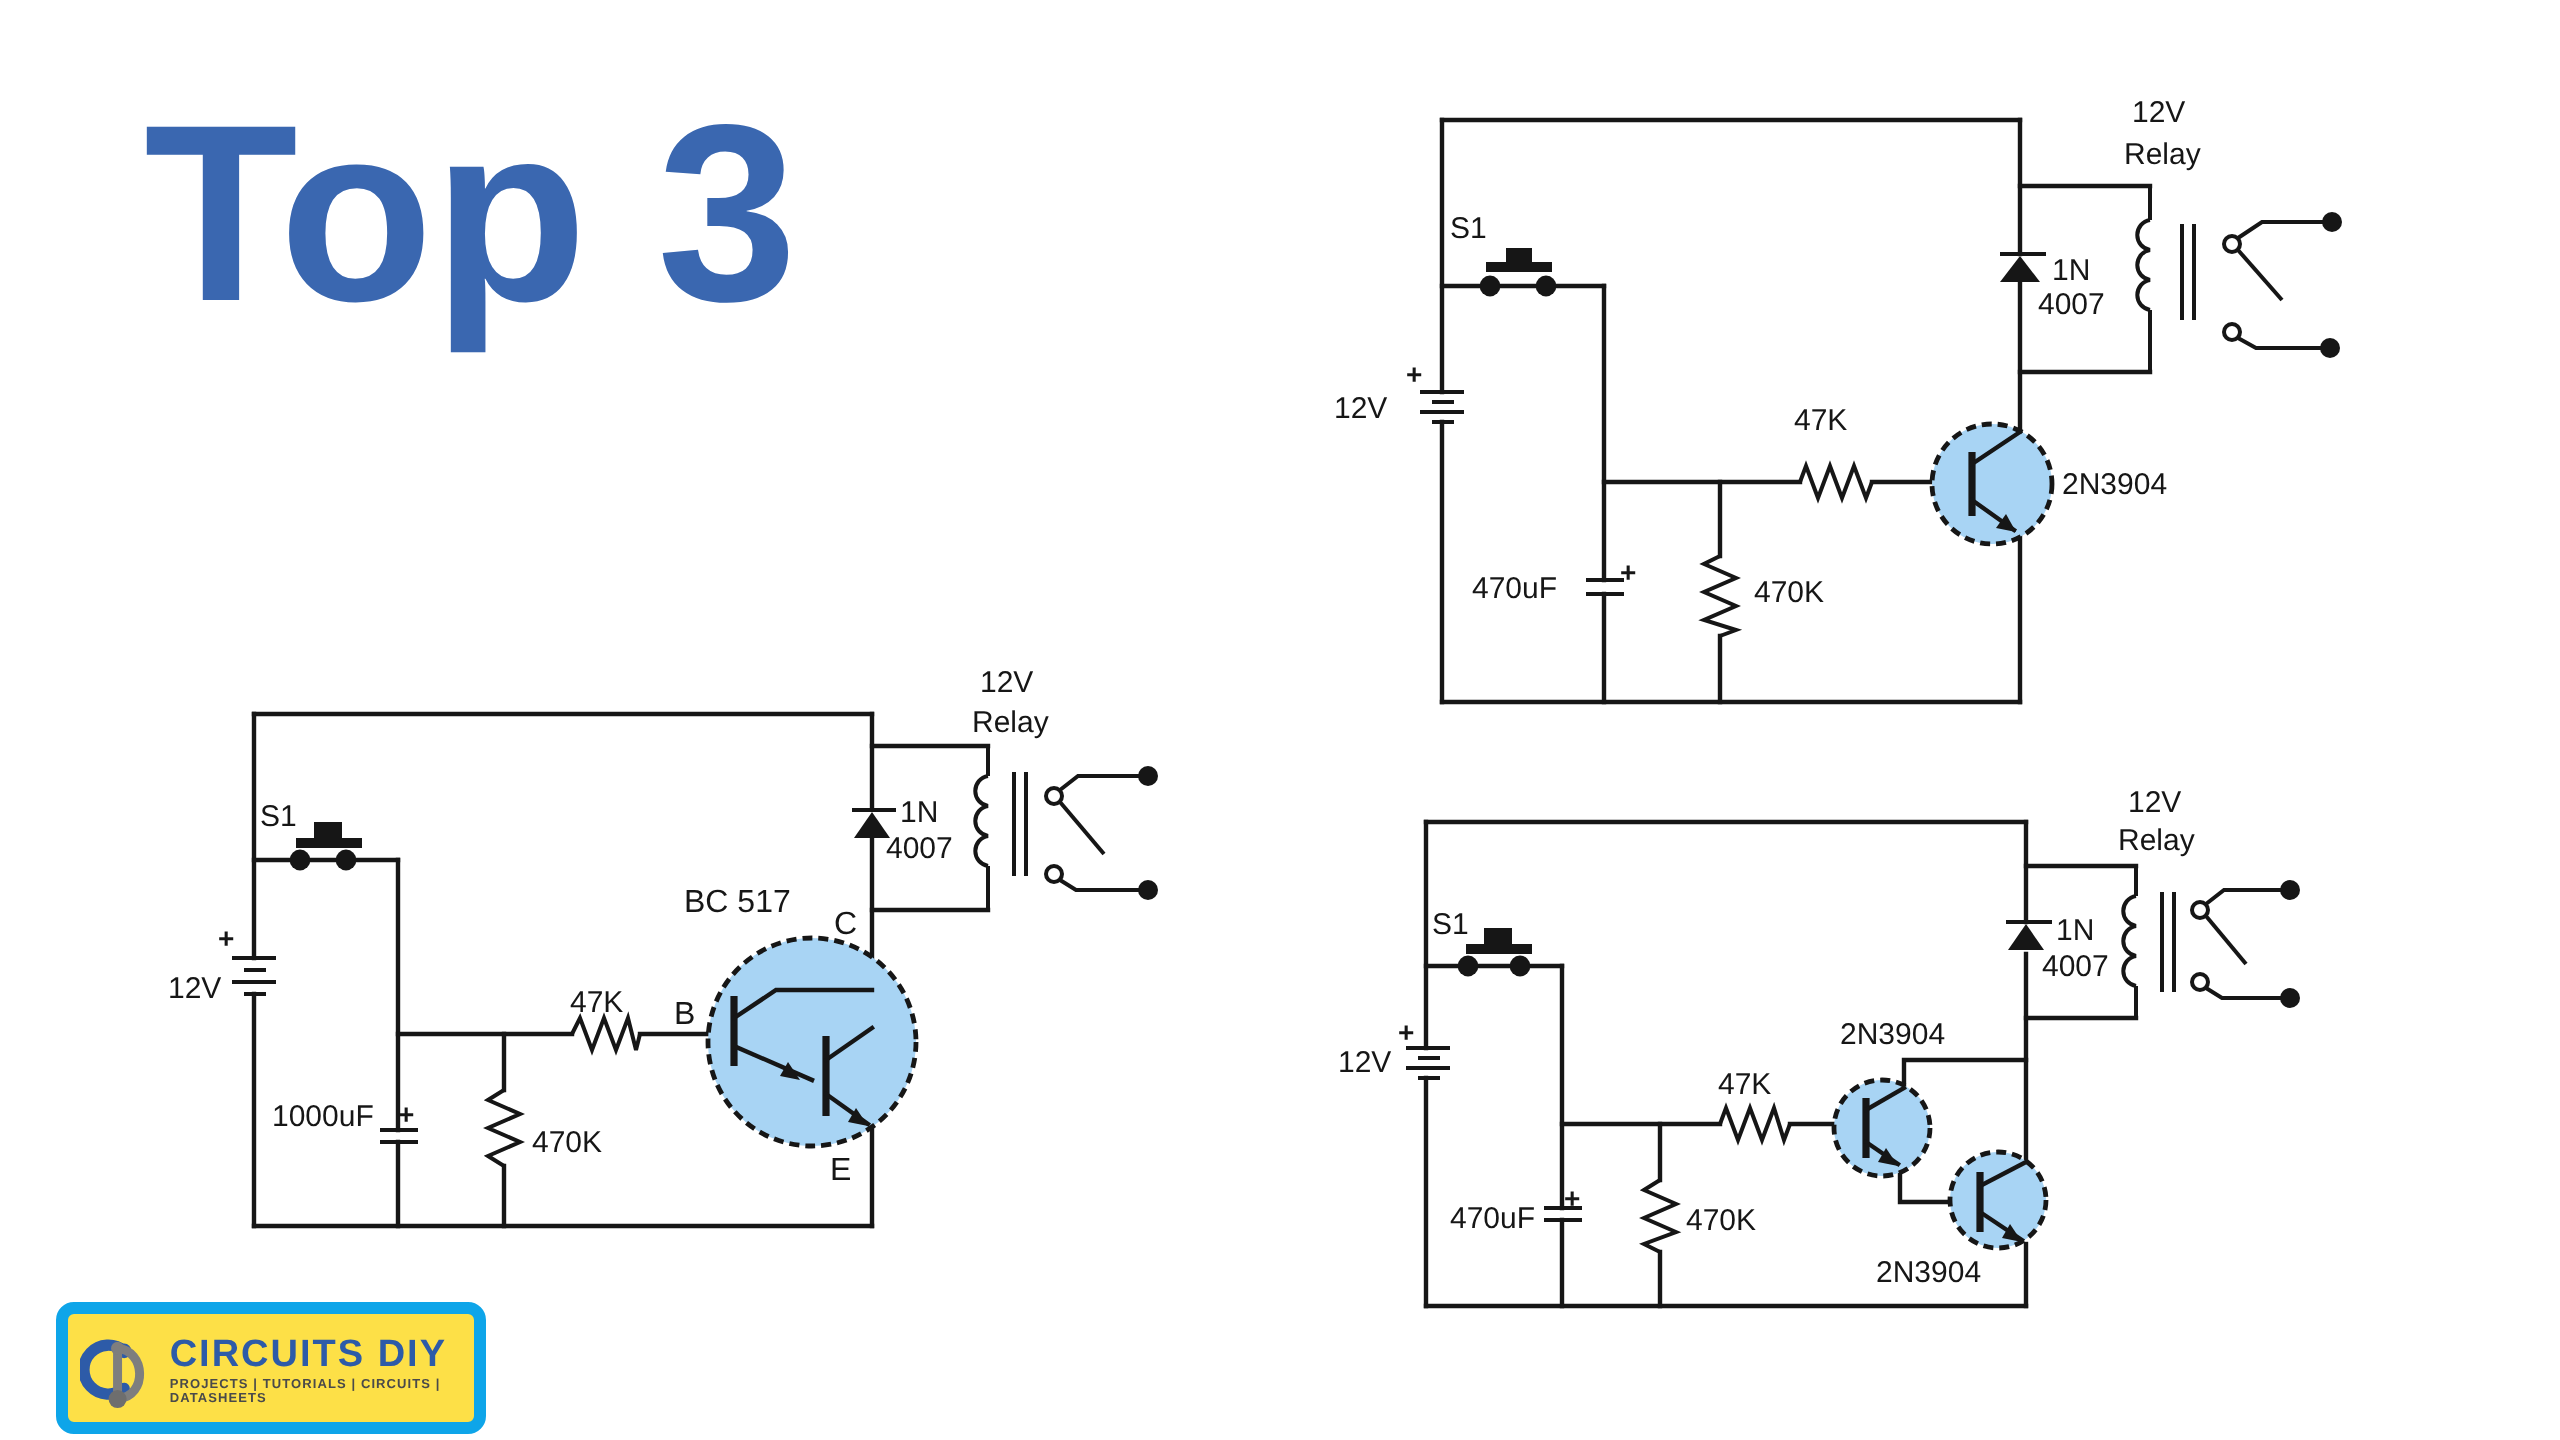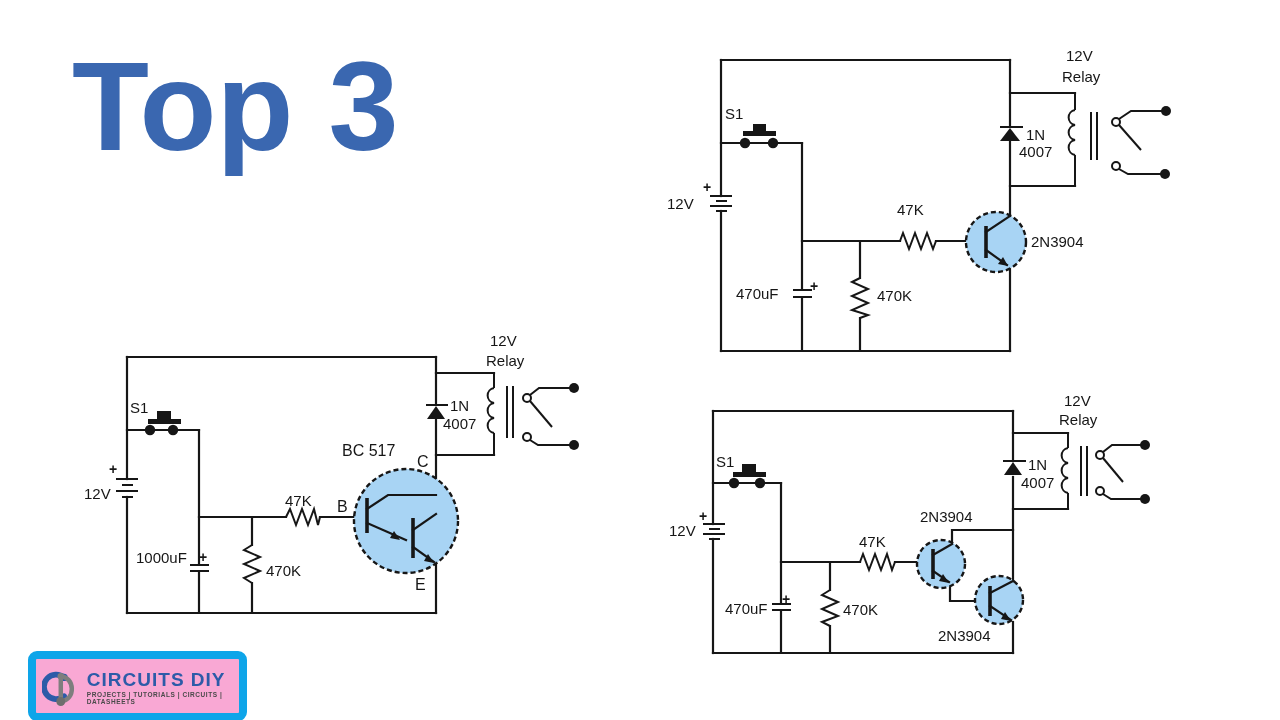--- a/index.html
+++ b/index.html
@@ -17,21 +17,21 @@
   .w{stroke:var(--line);stroke-width:2.2;fill:none;stroke-linecap:square;}
   .thin{stroke:var(--line);stroke-width:2;fill:none;}
   .bar{stroke:var(--line);stroke-width:3.6;fill:none;stroke-linecap:butt;}
   .fillb{fill:var(--line);stroke:none;}
   .oc{fill:#ffffff;stroke:var(--line);stroke-width:2;}
   .tq{fill:var(--transistor-fill);stroke:var(--line);stroke-width:2.4;stroke-dasharray:5 3;}
   .lbl{font-family:"Liberation Sans",sans-serif;font-size:15px;fill:var(--text-dark);}
   .lbl-lg{font-family:"Liberation Sans",sans-serif;font-size:16px;fill:var(--text-dark);}
   .plus{font-family:"Liberation Sans",sans-serif;font-size:14px;font-weight:bold;fill:var(--text-dark);}
   .logo-box{position:absolute;left:28px;top:651px;width:203px;height:54px;
-    border:8px solid #0ea5e9;border-radius:9px;background:#f9a8d4;}
+    border:6px solid #0ea5e9;border-radius:9px;background:#fde047;}
   .logo-inner{position:absolute;left:6px;top:2px;display:flex;align-items:center;}
   .logo-text{margin-left:4px;}
   .brand{color:var(--logo-blue);font-weight:bold;font-size:19px;letter-spacing:1px;line-height:1.1;margin-top:3px;}
   .tagline{color:#4a4a4a;font-weight:bold;font-size:6.5px;letter-spacing:0.55px;margin-top:1px;}
 </style>
 </head>
 <body>
 
 <div class="canvas">
 

